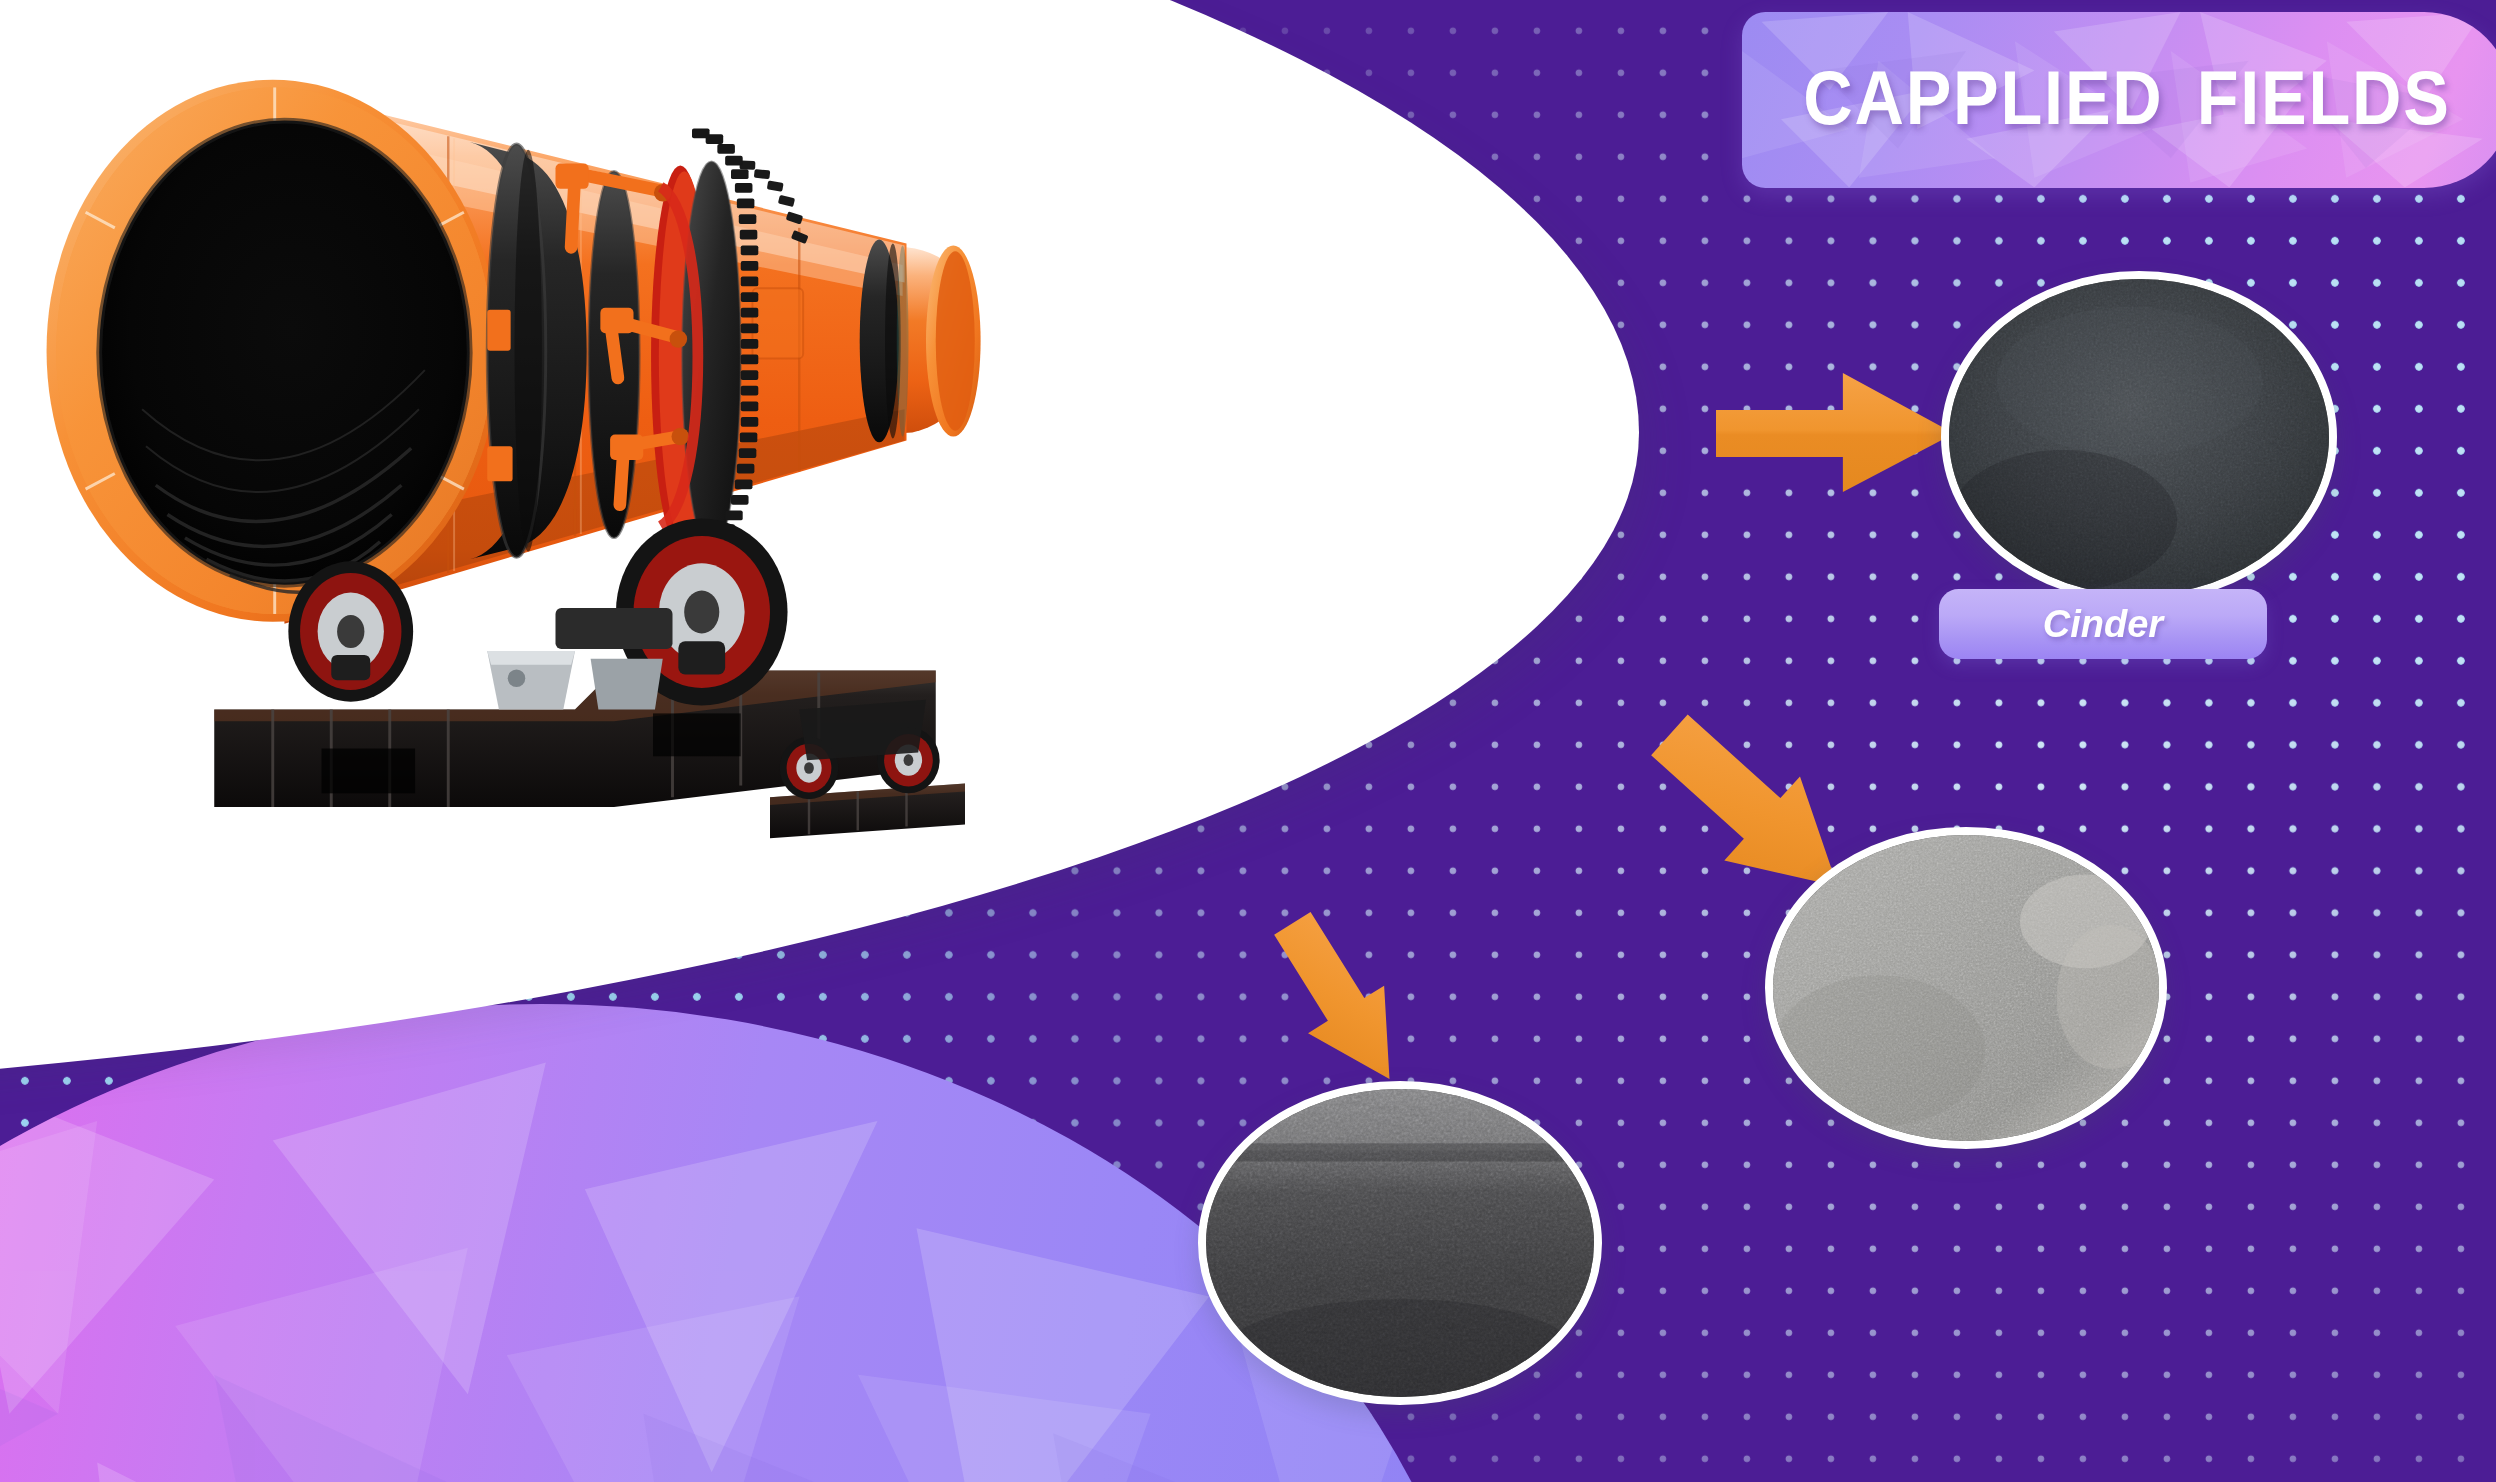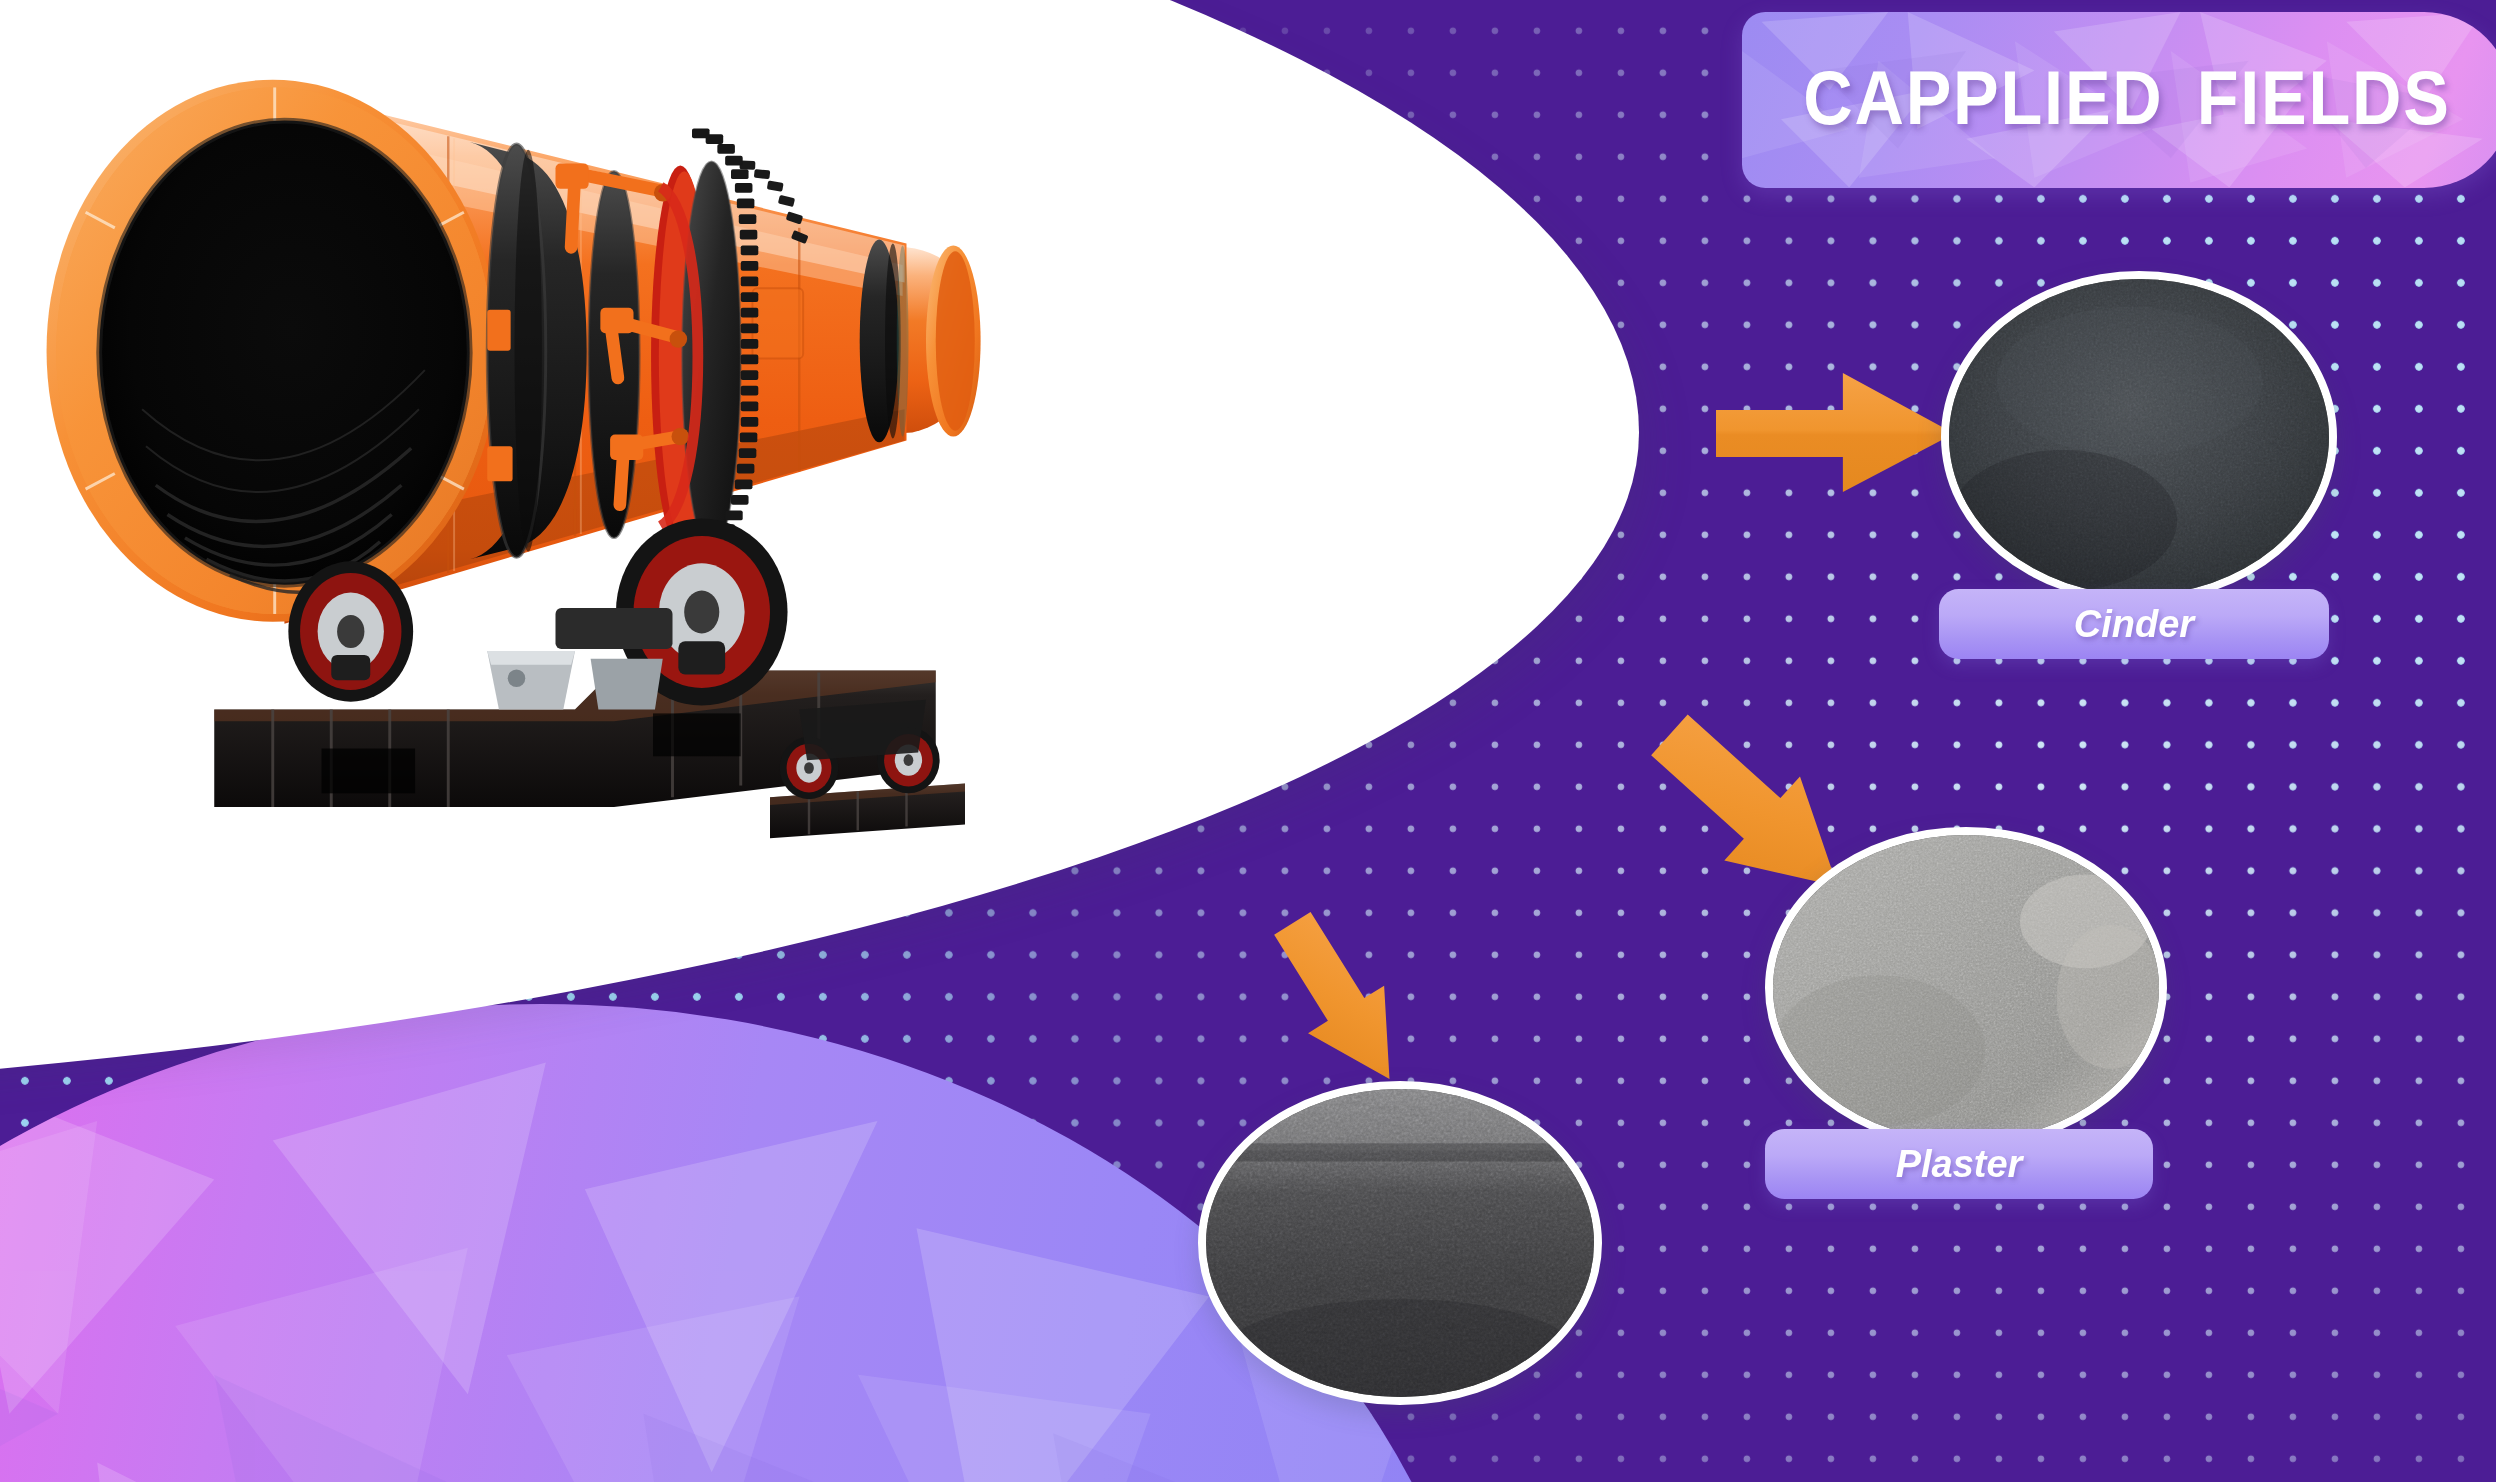--- a/index.html
+++ b/index.html
@@ -99,21 +99,21 @@
     display:flex; align-items:center; justify-content:center;
     color:#FFFFFF;
     font-weight:bold; font-style:italic;
     text-shadow:2px 2.9px 4.9px rgba(90,60,160,.40);
     white-space:nowrap;
   }
 
   
   #mat-cinder   { left:1941px; top:271px;  width:396px; height:332px; }
   #mat-cinder .mat-photo{ width:396px; height:332px; }
-  #pill-cinder  { left:1939px; top:589px;  width:390px; height:70px; font-size:38px; }
+  #pill-cinder  { left:1939px; top:589px;  width:328px; height:70px; font-size:38px; }
 
   #mat-plaster  { left:1765px; top:827px;  width:402px; height:322px; }
   #mat-plaster .mat-photo{ width:402px; height:322px; }
   #pill-plaster { left:1765px; top:1129px; width:388px; height:70px; font-size:38px; }
 
   #mat-tailings { left:1198px; top:1081px; width:404px; height:324px; }
   #mat-tailings .mat-photo{ width:404px; height:324px; }
   #pill-tailings{ left:1207px; top:1399px; width:390px; height:70px; font-size:38px; }
 
   
@@ -569,21 +569,20 @@
         </defs>
         <rect width="200" height="170" fill="url(#plaG)"></rect>
         <rect width="200" height="170" filter="url(#plaN)" opacity="0.55" style="mix-blend-mode:overlay"></rect>
         <rect width="200" height="170" filter="url(#plaN2)" opacity="0.32" style="mix-blend-mode:soft-light"></rect>
         <ellipse cx="162" cy="48" rx="34" ry="26" fill="#D2D0CB" opacity=".45"></ellipse>
         <ellipse cx="175" cy="90" rx="28" ry="40" fill="#C6C3BD" opacity=".35"></ellipse>
         <ellipse cx="55" cy="120" rx="55" ry="42" fill="#7E7E7B" opacity=".18"></ellipse>
       </svg>
     </div>
   </div>
-  <div class="pill" id="pill-plaster">Plaster</div>
 
   <div class="mat" id="mat-tailings">
     <div class="mat-photo">
       <svg viewBox="0 0 200 170" preserveAspectRatio="none">
         <defs>
           <linearGradient id="taiG" x1="0" y1="0" x2="0" y2="1">
             <stop offset="0%" stop-color="#7C7C7E"></stop>
             <stop offset="18%" stop-color="#6A6A6C"></stop>
             <stop offset="34%" stop-color="#4A4A4C"></stop>
             <stop offset="62%" stop-color="#3C3C3E"></stop>

